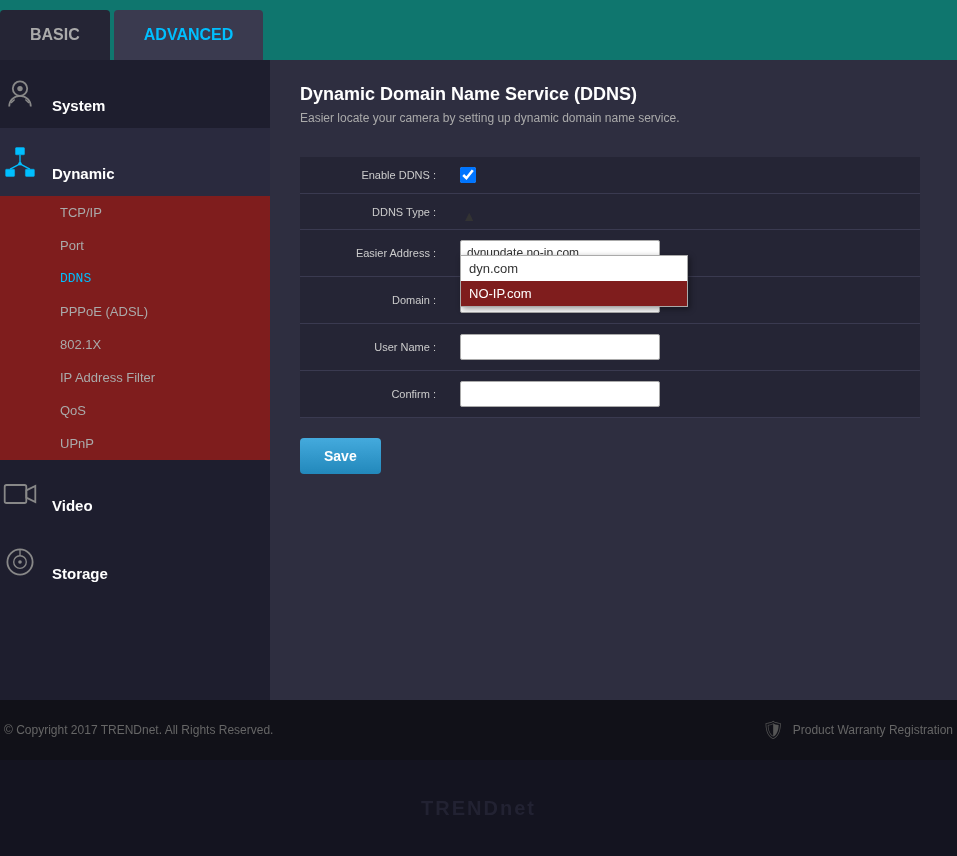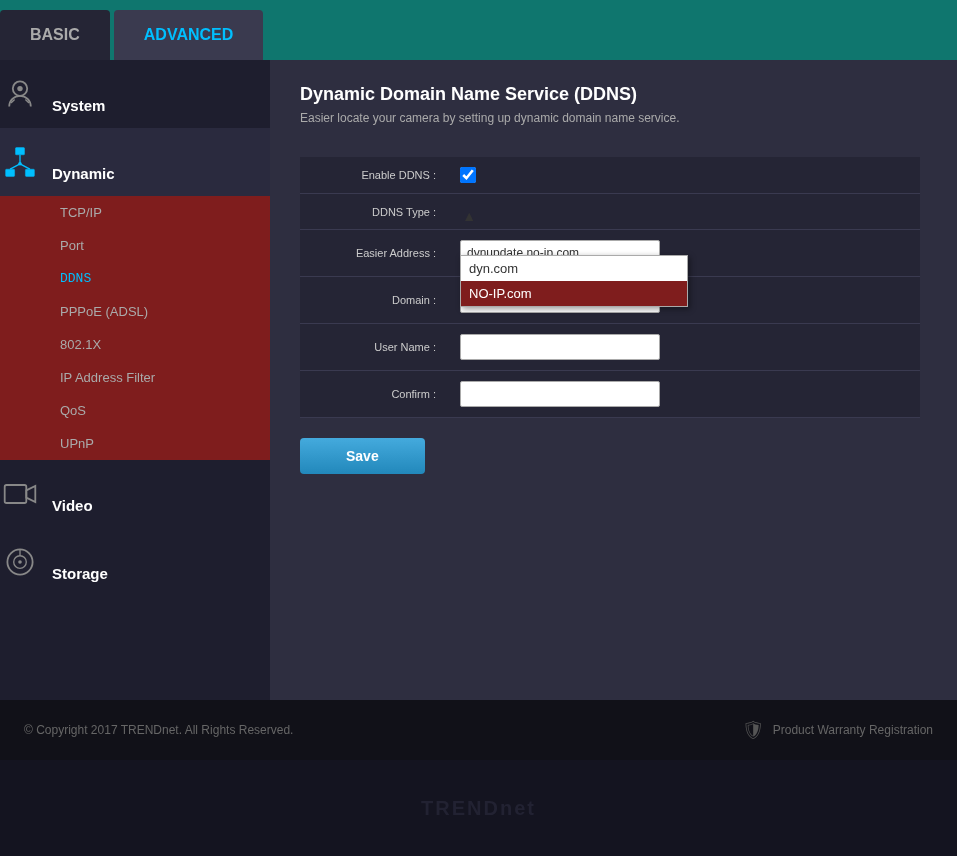--- a/index.html
+++ b/index.html
@@ -228,35 +228,35 @@
       color: #333;
       font-size: 14px;
     }
 
     
     .save-button {
       margin-top: 20px;
       background: linear-gradient(to bottom, #44aadd, #2288bb);
       color: #fff;
       border: none;
-      padding: 10px 46px;
+      padding: 10px 24px;
       font-size: 14px;
       font-weight: bold;
       border-radius: 4px;
       cursor: pointer;
     }
 
     
     .footer {
       height: 60px;
       background: #111118;
       display: flex;
       align-items: center;
       justify-content: space-between;
-      padding: 0 24px;
+      padding: 0 4px;
       margin-top: auto;
     }
 
     .footer-left {
       font-size: 12px;
       color: #666;
     }
 
     .footer-right {
       font-size: 12px;

